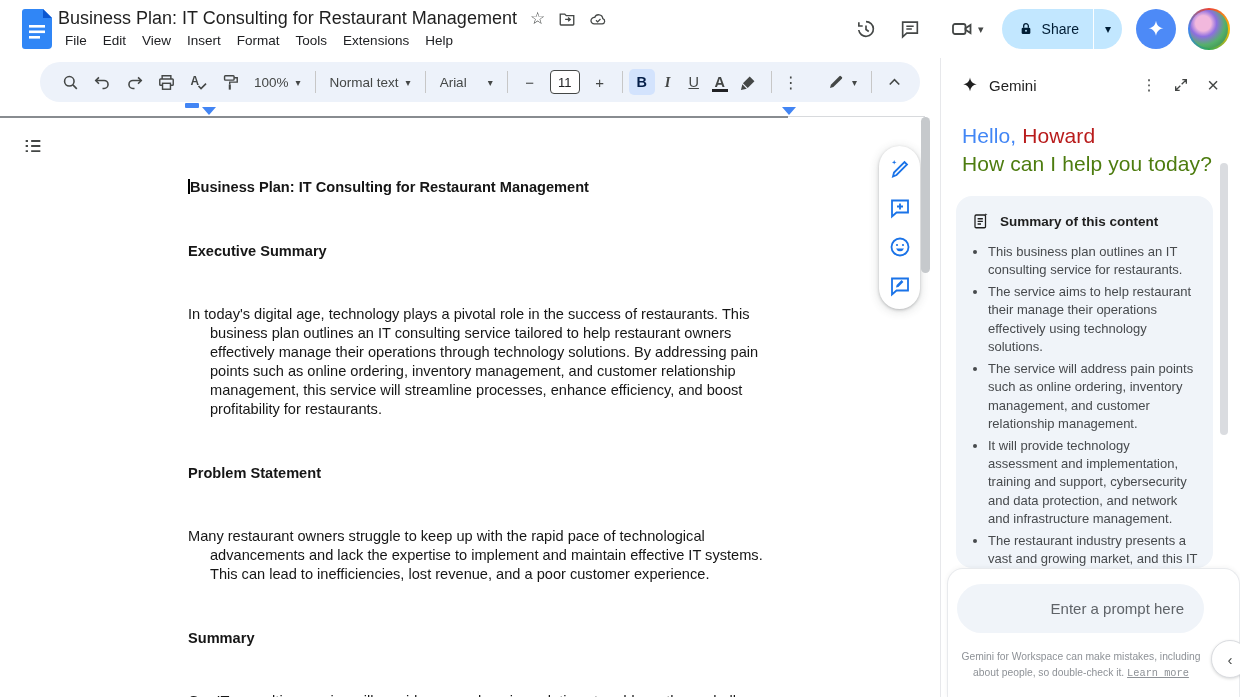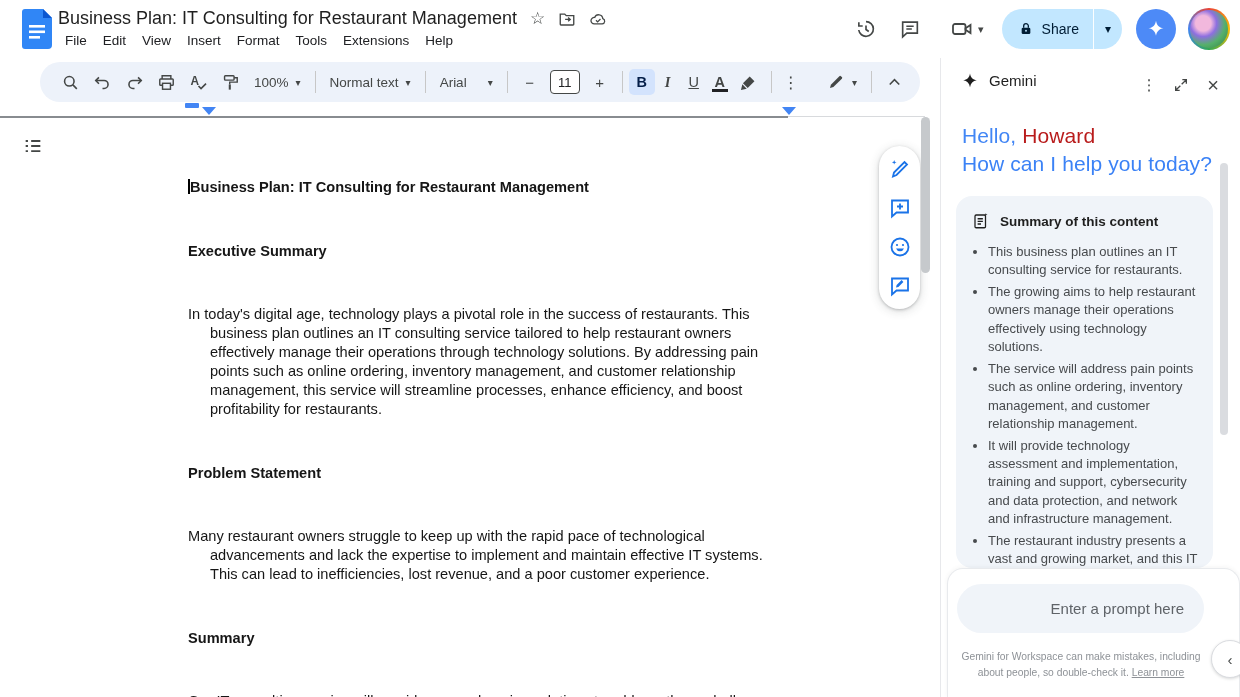--- a/index.html
+++ b/index.html
@@ -68,44 +68,44 @@
 
   .side-pill { position:absolute; left:879px; top:146px; width:41px; border-radius:21px; background:#fff; box-shadow:0 1px 3px rgba(60,64,67,.3), 0 2px 8px 2px rgba(60,64,67,.12); display:flex; flex-direction:column; align-items:center; padding:11px 0; gap:15px; }
   .side-pill .sp-ico { width:24px; height:24px; color:#1a73e8; cursor:pointer; }
   .side-pill .sp-ico svg { width:24px; height:24px; }
 
   .doc-scrollbar { position:absolute; left:921px; top:117px; width:9px; height:156px; background:#c6c9cc; border-radius:8px; cursor:pointer; }
   .panel-divider { position:absolute; left:940px; top:58px; width:1px; height:639px; background:#e7e8eb; }
 
   
   .gemini-panel { position:absolute; left:941px; top:56px; width:299px; height:641px; background:#fff; }
-  .gp-header { display:flex; padding:16px 14px 10px 20px; }
+  .gp-header { display:flex; align-items:center; padding:16px 14px 10px 20px; }
   .gp-header .spark { width:18px; height:18px; margin-right:10px; color:#1f1f1f; }
   .gp-title { font-size:15px; color:#1f1f1f; flex:1; }
   .gp-hicon { width:26px; height:26px; display:flex; align-items:center; justify-content:center; color:#444746; cursor:pointer; margin-left:6px; }
   .gp-hicon svg { width:16px; height:16px; }
   .gp-more { font-size:15px; }
   .gp-close { font-size:20px; line-height:1; }
   .gp-greet { padding:14px 20px 0 21px; font-size:21px; line-height:1.33; letter-spacing:.1px; }
   .greet-hello { color:#4286f5;text-align:right; }
   .greet-name { color:#b91c1c;text-align:right; }
-  .greet-q { color:#3b82f6; }
+  .greet-q { color:#4d7c0f; }
   .summary-card { position:absolute; left:15px; top:140px; width:257px; height:372px; background:#f0f4f9; border-radius:16px; padding:16px 14px 14px 16px; overflow:hidden; }
   .sc-head { display:flex; align-items:center; gap:10px; }
   .sc-head svg { width:18px; height:18px; color:#1f1f1f; flex:0 0 auto; }
   .sc-title { font-size:13.5px; font-weight:600; color:#1f1f1f; }
   .sc-list { margin:13px 0 0 16px; }
   .sc-list li { font-size:13px; line-height:1.42; color:#474a4d; margin-bottom:3px; }
   .panel-scrollbar { position:absolute; left:279px; top:107px; width:8px; height:272px; background:#dadce0; border-radius:8px; cursor:pointer; }
 
   .prompt-card { position:absolute; left:6px; right:0; top:512px; bottom:0; background:#fff; border:1px solid #e8eaed; border-bottom:none; border-radius:16px 16px 0 0; box-shadow:0 -1px 4px rgba(60,64,67,.06); }
   .prompt-input { display:block; width:247px; height:49px; margin:15px 0 0 9px; background:#f0f4f9; border:none; border-radius:26px; padding:0 20px; font-size:15px; color:#1f1f1f; font-family:"Liberation Sans", sans-serif; outline:none;text-align:right; }
   .prompt-input::placeholder { color:#5f6368; opacity:1; }
   .disclaimer { width:250px; margin:16px 0 0 8px; text-align:center; font-size:10.3px; line-height:1.55; color:#8e9297; }
-  .disclaimer a { color:#8e9297; text-decoration:underline; cursor:pointer; }
+  .disclaimer a { color:#8e9297; text-decoration:underline; cursor:pointer;font-family:Liberation Mono, monospace; }
 
   .collapse-btn { position:absolute; left:1211px; top:640px; width:38px; height:38px; border-radius:50%; background:#fff; border:1px solid #dadce0; box-shadow:0 1px 3px rgba(60,64,67,.2); display:flex; align-items:center; justify-content:center; font-size:15px; color:#444746; cursor:pointer; }
 </style>
 </head>
 <body>
 
 <div id="app">
 
   <div class="topbar">
     <div class="docs-logo">
@@ -360,21 +360,21 @@
       <div class="sc-head">
         <svg viewBox="0 0 24 24" fill="none" stroke="currentColor" stroke-width="1.7">
             <rect x="4" y="4" width="14" height="17" rx="1.5"></rect>
             <path d="M7.5 9 h7 M7.5 12.5 h7 M7.5 16 h4.5"></path>
             <path d="M18.5 1.2 l.5 1.8 1.8.5 -1.8.5 -.5 1.8 -.5 -1.8 -1.8 -.5 1.8 -.5z" fill="currentColor" stroke="none"></path>
           </svg>
         <span class="sc-title">Summary of this content</span>
       </div>
       <ul class="sc-list">
         <li>This business plan outlines an IT consulting service for restaurants.</li>
-        <li>The growing aims to help restaurant owners manage their operations effectively using technology solutions.</li>
+        <li>The service aims to help restaurant their manage their operations effectively using technology solutions.</li>
         <li>The service will address pain points such as online ordering, inventory management, and customer relationship management.</li>
         <li>It will provide technology assessment and implementation, training and support, cybersecurity and data protection, and network and infrastructure management.</li>
         <li>The restaurant industry presents a vast and growing market, and this IT consulting service aims to</li>
       </ul>
     </div>
 
     <div class="panel-scrollbar"></div>
 
     <div class="prompt-card">
       <input class="prompt-input" type="text" placeholder="Enter a prompt here" style="">

